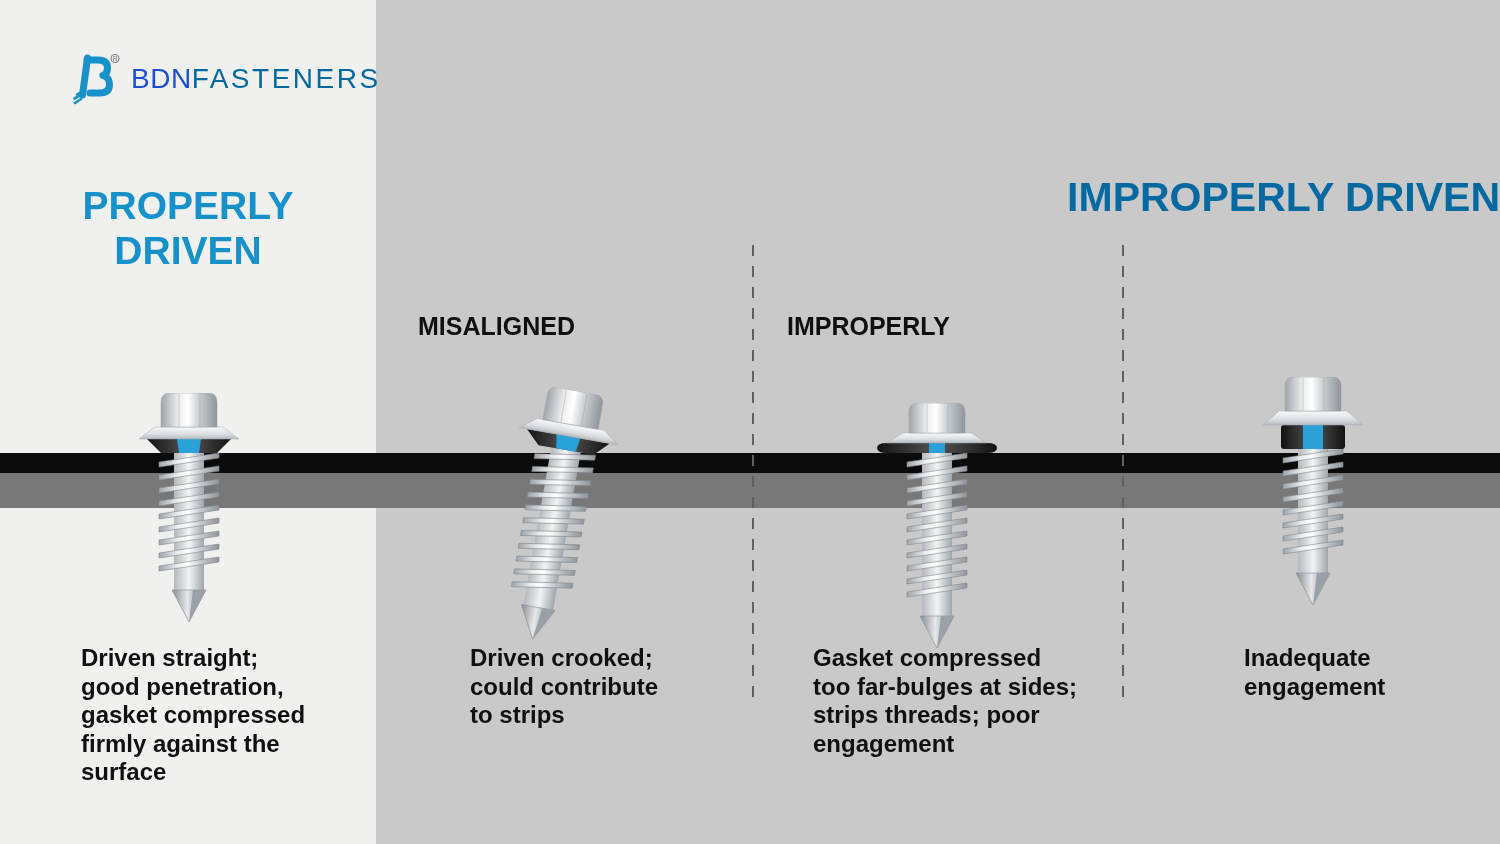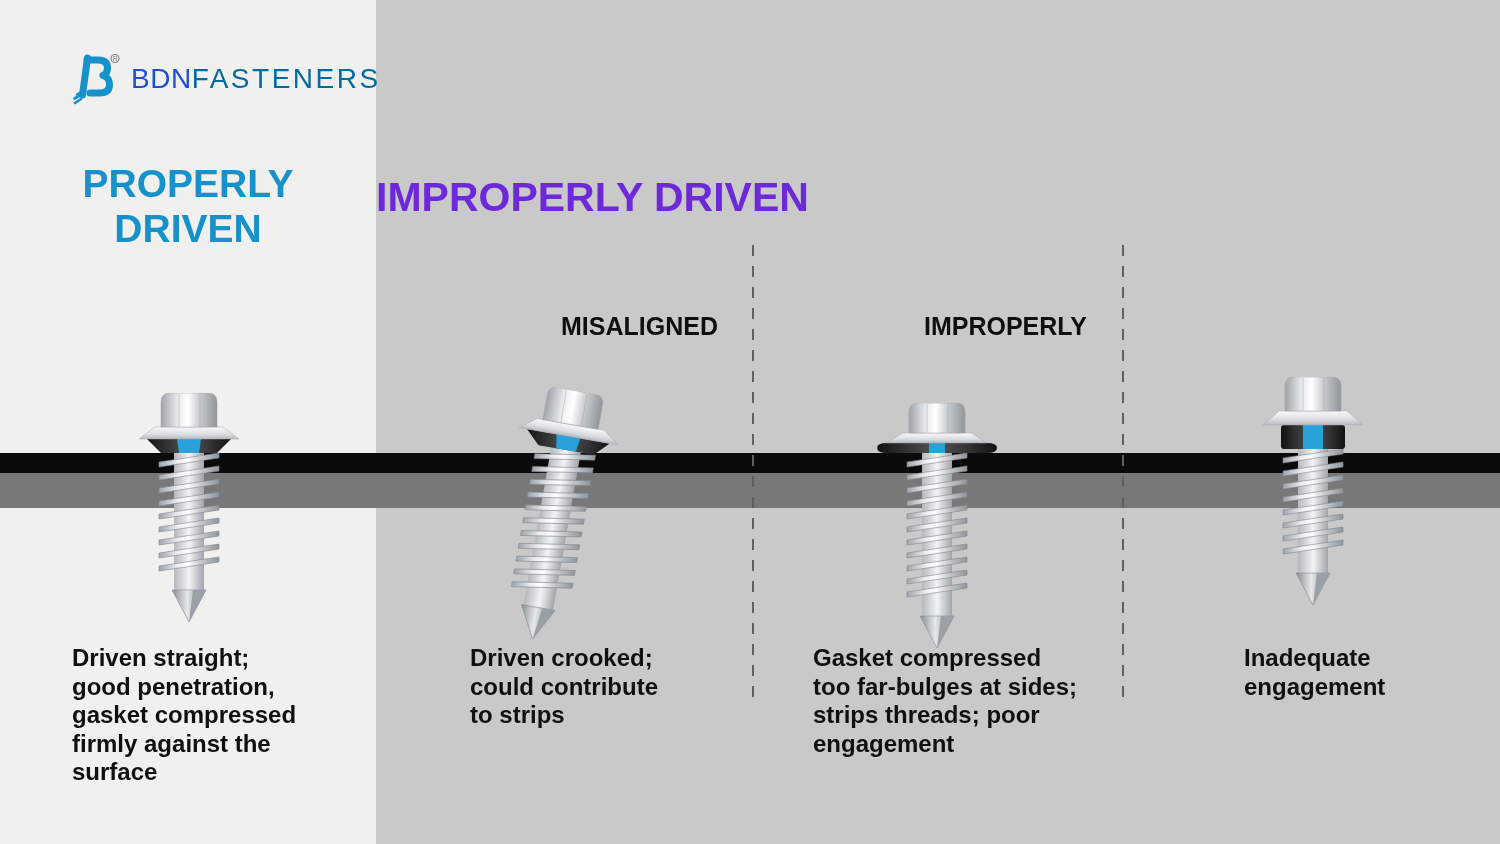--- a/index.html
+++ b/index.html
@@ -5,25 +5,25 @@
   html,body{margin:0;padding:0;background:#9b9b9b;}
   #canvas{position:relative;width:1500px;height:844px;overflow:hidden;
           background:#c9c9c9;font-family:"Liberation Sans",sans-serif;}
   #left-panel{position:absolute;left:0;top:0;width:376px;height:844px;background:#f0f0ef;}
   
   #logo{position:absolute;left:70px;top:52px;display:flex;align-items:center;}
   #logo .word{margin-left:9px;font-size:28px;white-space:nowrap;}
   #logo .bold{font-weight:normal;color:#1d4ed8;letter-spacing:.5px;margin-top:11px;}
   #logo .light{font-weight:400;color:#0369a1;letter-spacing:2.5px;}
   
-  .h-left{position:absolute;left:0;top:161px;width:376px;text-align:center;
+  .h-left{position:absolute;left:0;top:183px;width:376px;text-align:center;
           color:#1791c9;font-weight:bold;font-size:39px;line-height:45px;white-space:pre-line;}
-  .h-right{position:absolute;left:376px;top:176px;width:1124px;text-align:left;
-           color:#6d28d9;font-weight:bold;font-size:41px;line-height:42px;}
-  .col-label{position:absolute;top:312px;width:300px;text-align:right;
+  .h-right{position:absolute;left:376px;top:176px;width:1124px;text-align:right;
+           color:#0369a1;font-weight:bold;font-size:41px;line-height:42px;}
+  .col-label{position:absolute;top:312px;width:300px;text-align:left;
              color:#0f0f0f;font-weight:bold;font-size:25px;}
   
   #sheet-black{position:absolute;left:0;top:453px;width:1500px;height:20px;background:#0b0b0b;z-index:2;}
   #sheet-gray{position:absolute;left:0;top:473px;width:1500px;height:35px;background:#787878;z-index:2;}
   
   .vdash{position:absolute;top:245px;width:2px;height:455px;z-index:3;
          background:repeating-linear-gradient(to bottom,#5f5f5f 0 11px,transparent 11px 21px);}
   
   .desc{position:absolute;top:644px;color:#101010;font-weight:bold;font-size:24px;
         line-height:28.5px;white-space:pre-line;}
@@ -176,21 +176,21 @@
     <path d="M45,196 L79,196 L62,228 Z" fill="url(#gTip)" stroke="#858b92" stroke-width="0.6"></path>
     <path d="M62,228 L79,196 L66,196 Z" fill="#9aa0a7"></path>
     <rect x="30" y="48" width="64" height="24" rx="3" fill="url(#gGas)"></rect>
         <rect x="52" y="48" width="20" height="24" fill="#2aa1d8"></rect>
     <path d="M28,34 L96,34 L112,48 L12,48 Z" fill="url(#gSilV)" stroke="#a6abb0" stroke-width="0.5"></path>
     <path d="M34,34 L34,9 Q34,0 43,0 L81,0 Q90,0 90,9 L90,34 Z" fill="url(#gSilH)" stroke="#9ba1a7" stroke-width="0.5"></path>
     <line x1="52" y1="1" x2="52" y2="34" stroke="#c6cacf" stroke-width="1"></line>
     <line x1="73" y1="1" x2="73" y2="34" stroke="#b3b8bd" stroke-width="1"></line>
   </svg></div>
 
-  <div class="desc" style="left:72px;width:270px">Driven straight;
+  <div class="desc" style="left:81px;width:270px">Driven straight;
 good penetration,
 gasket compressed
 firmly against the
 surface</div>
   <div class="desc" style="left:470px;width:280px">Driven crooked;
 could contribute
 to strips</div>
   <div class="desc" style="left:813px;width:300px">Gasket compressed
 too far-bulges at sides;
 strips threads; poor

